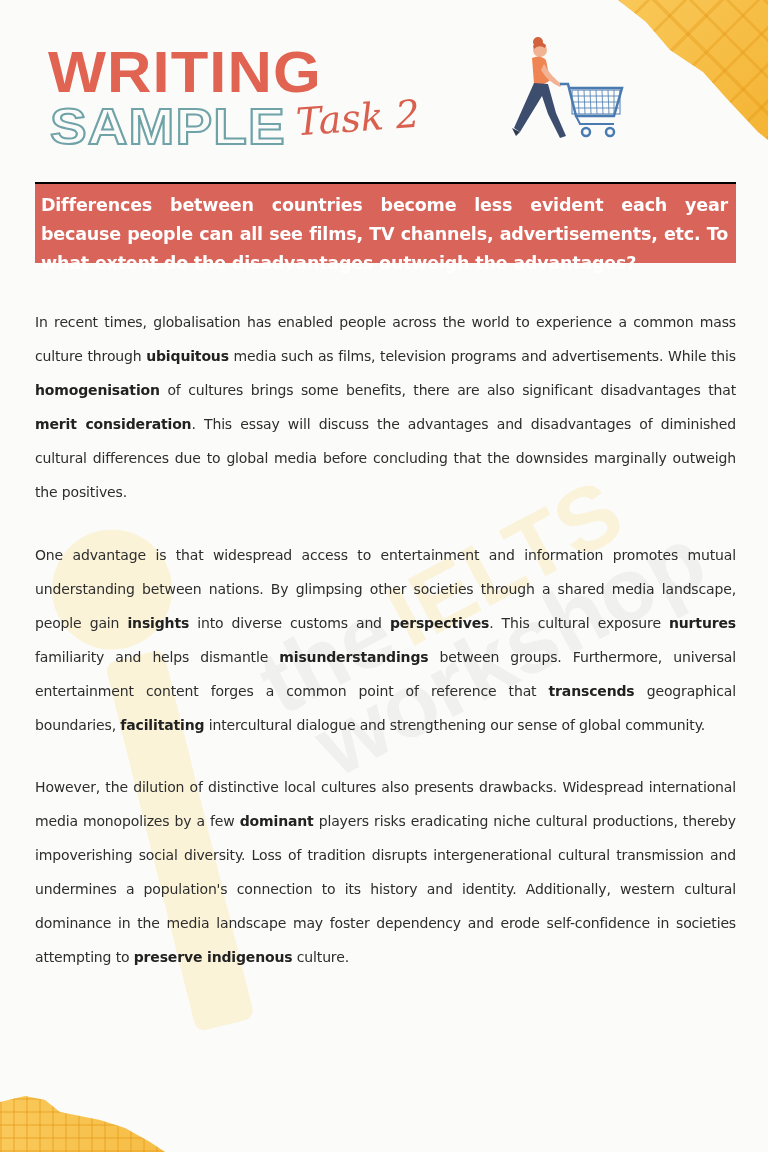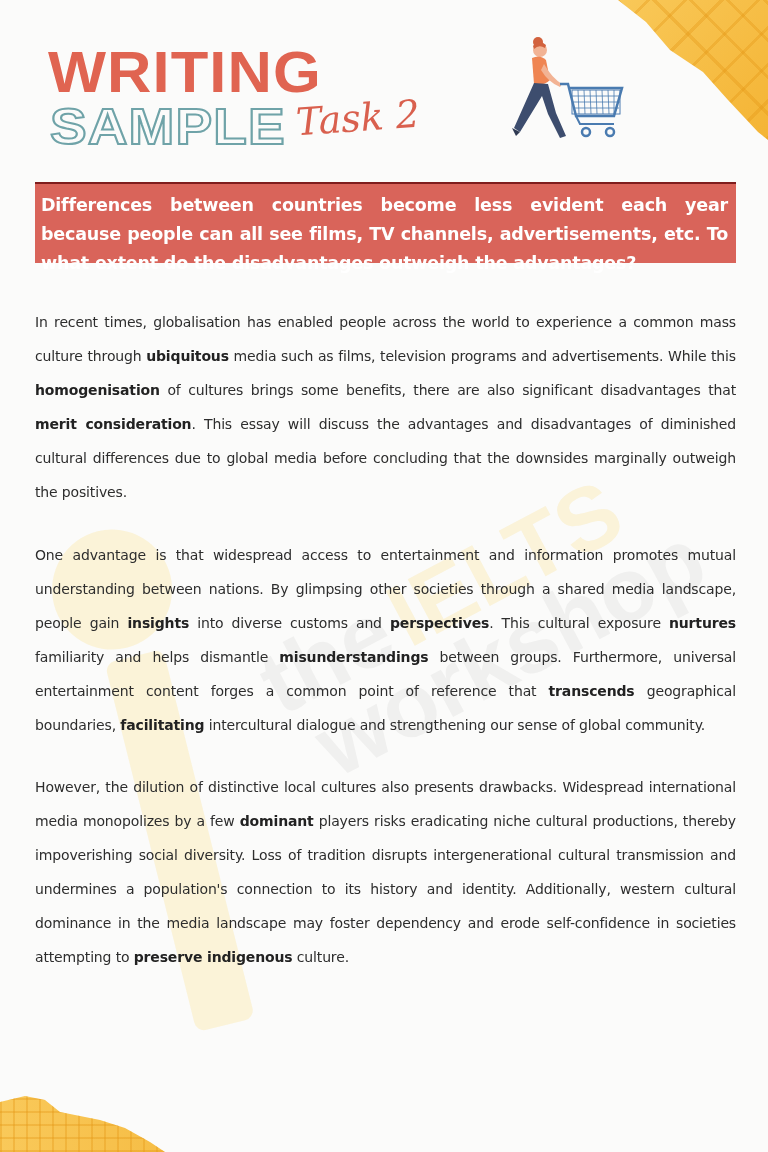--- a/index.html
+++ b/index.html
@@ -66,21 +66,21 @@
     .title-task {
       position: absolute; left: 296px; top: 96px;
       font-family: "DejaVu Serif", serif; font-style: italic;
       font-size: 38px; color: #d9604e; transform: rotate(-4deg);
     }
     .illustration { position: absolute; left: 490px; top: 28px; width: 150px; height: 120px; }
 
     .prompt-box {
       position: absolute; left: 35px; top: 182px; width: 701px; height: 81px;
       background: #d9645a; box-sizing: border-box; padding: 7px 8px 0 6px;
-      border-top: 2px solid #7f1d1d;
+      border-top: 2px solid #000000;
     }
     .prompt-text {
       font-family: "DejaVu Sans", sans-serif; font-weight: 700; color: #ffffff;
       font-size: 17.5px; line-height: 29px; text-align: justify; margin: 0;
       letter-spacing: -0.2px;
     }
     .essay {
       position: absolute; left: 35px; top: 305px; width: 701px;
     }
     .essay p {

